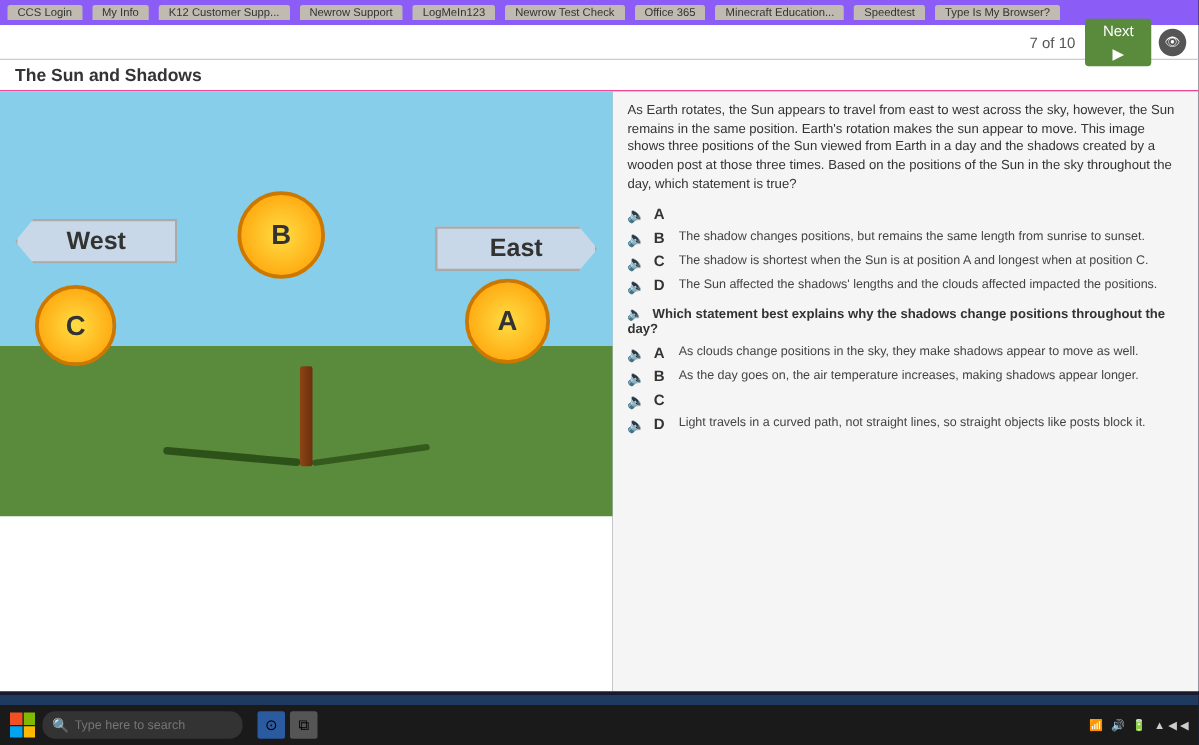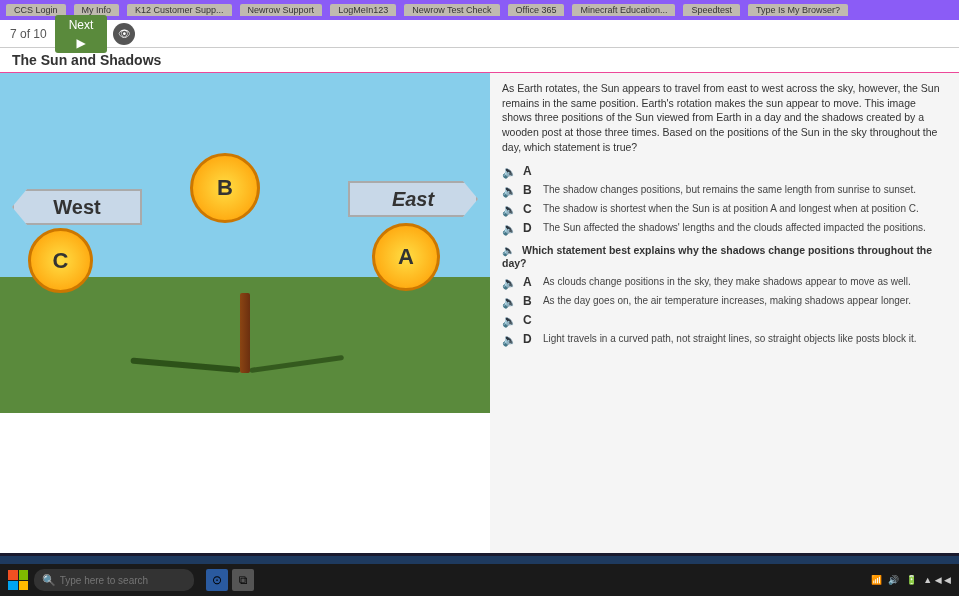--- a/index.html
+++ b/index.html
@@ -30,20 +30,21 @@
       font-size: 9px;
       white-space: nowrap;
     }
 
     
     .page-header {
       background: #fff;
       height: 28px;
       display: flex;
       align-items: center;
+      justify-content: flex-end;
       padding: 0 10px;
       border-bottom: 1px solid #ccc;
     }
     .page-counter {
       font-size: 12px;
       color: #555;
       margin-right: 8px;
     }
     .next-btn {
       background: #5a8a3c;
@@ -100,21 +101,21 @@
       width: 490px;
       height: 340px;
       position: relative;
       background: linear-gradient(180deg, #87ceeb 0%, #87ceeb 60%, #5a8a3c 60%, #5a8a3c 100%);
       overflow: hidden;
     }
 
     
     .west-arrow {
       position: absolute;
-      top: 116px;
+      top: 102px;
       left: 12px;
       display: flex;
     }
     .west-arrow-shape {
       width: 130px;
       height: 36px;
       background: #c8d8e8;
       border: 2px solid #aaa;
       display: flex;
       align-items: center;
@@ -143,21 +144,20 @@
       border: 2px solid #aaa;
       display: flex;
       align-items: center;
       justify-content: center;
       clip-path: polygon(0% 0%, calc(100% - 15px) 0%, 100% 50%, calc(100% - 15px) 100%, 0% 100%);
     }
     .east-label {
       font-size: 20px;
       font-weight: bold;
       color: #333;
-      font-style: italic;
     }
 
     
     .sun {
       position: absolute;
       border-radius: 50%;
       background: radial-gradient(circle, #ffdd44, #ff9900);
       display: flex;
       align-items: center;
       justify-content: center;

